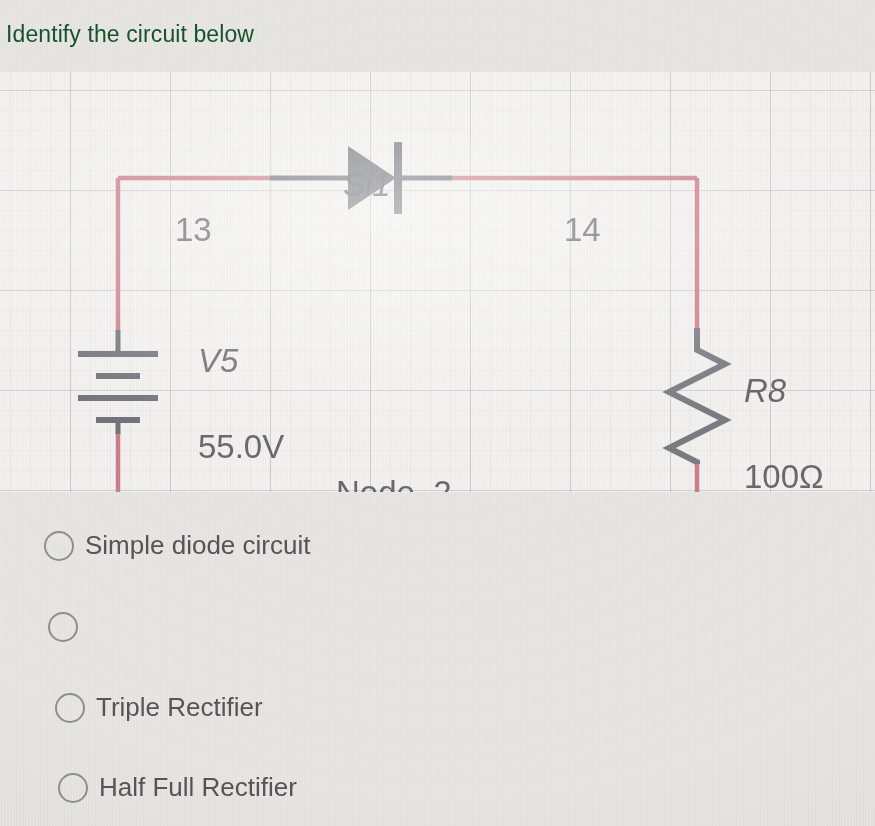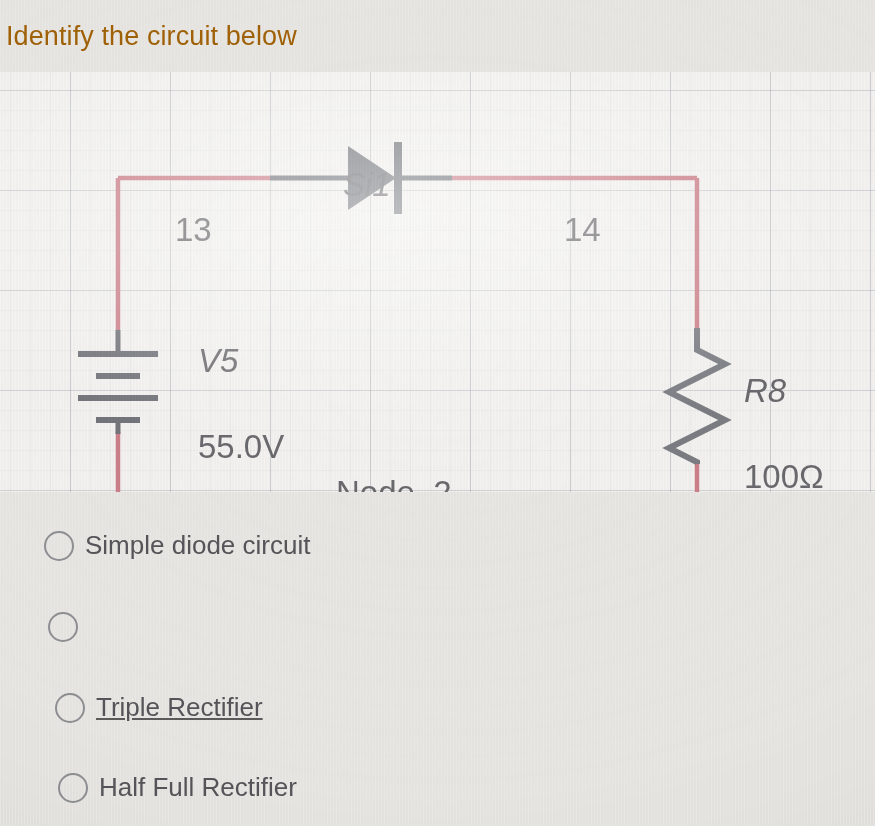--- a/index.html
+++ b/index.html
@@ -34,23 +34,23 @@
     mix-blend-mode: multiply;
     opacity: 0.85;
     z-index: 60;
   }
 
   
   .question-title {
     position: absolute;
     left: 6px;
     top: 21px;
-    font-size: 27px;
+    font-size: 23px;
     letter-spacing: 0.1px;
-    color: #a16207;
+    color: #14532d;
     white-space: nowrap;
   }
 
   
   .circuit-canvas {
     position: absolute;
     left: 0;
     top: 72px;
     width: 875px;
     height: 420px;
@@ -114,21 +114,21 @@
     width: 875px;
   }
   .option-row {
     position: absolute;
     display: flex;
     align-items: center;
     gap: 11px;
   }
   .option-row.o0 { left: 44px; top: 10px; }
   .option-row.o1 { left: 48px; top: 92px; }
-  .option-row.o2 { left: 55px; top: 172px; text-decoration: underline; }
+  .option-row.o2 { left: 55px; top: 172px; }
   .option-row.o3 { left: 58px; top: 252px; }
 
   .radio {
     width: 30px;
     height: 30px;
     border: 2px solid #8f9094;
     border-radius: 50%;
     background: transparent;
     flex: 0 0 auto;
     box-sizing: border-box;

